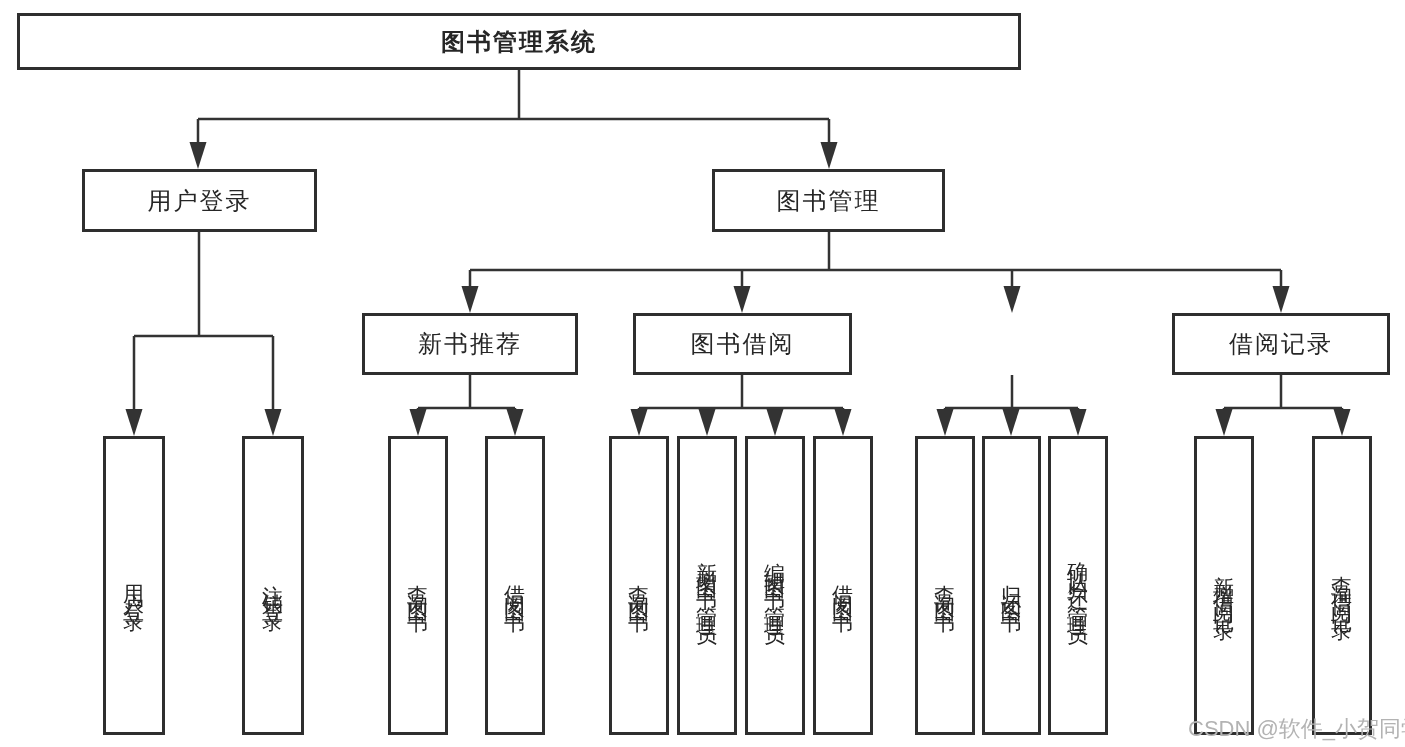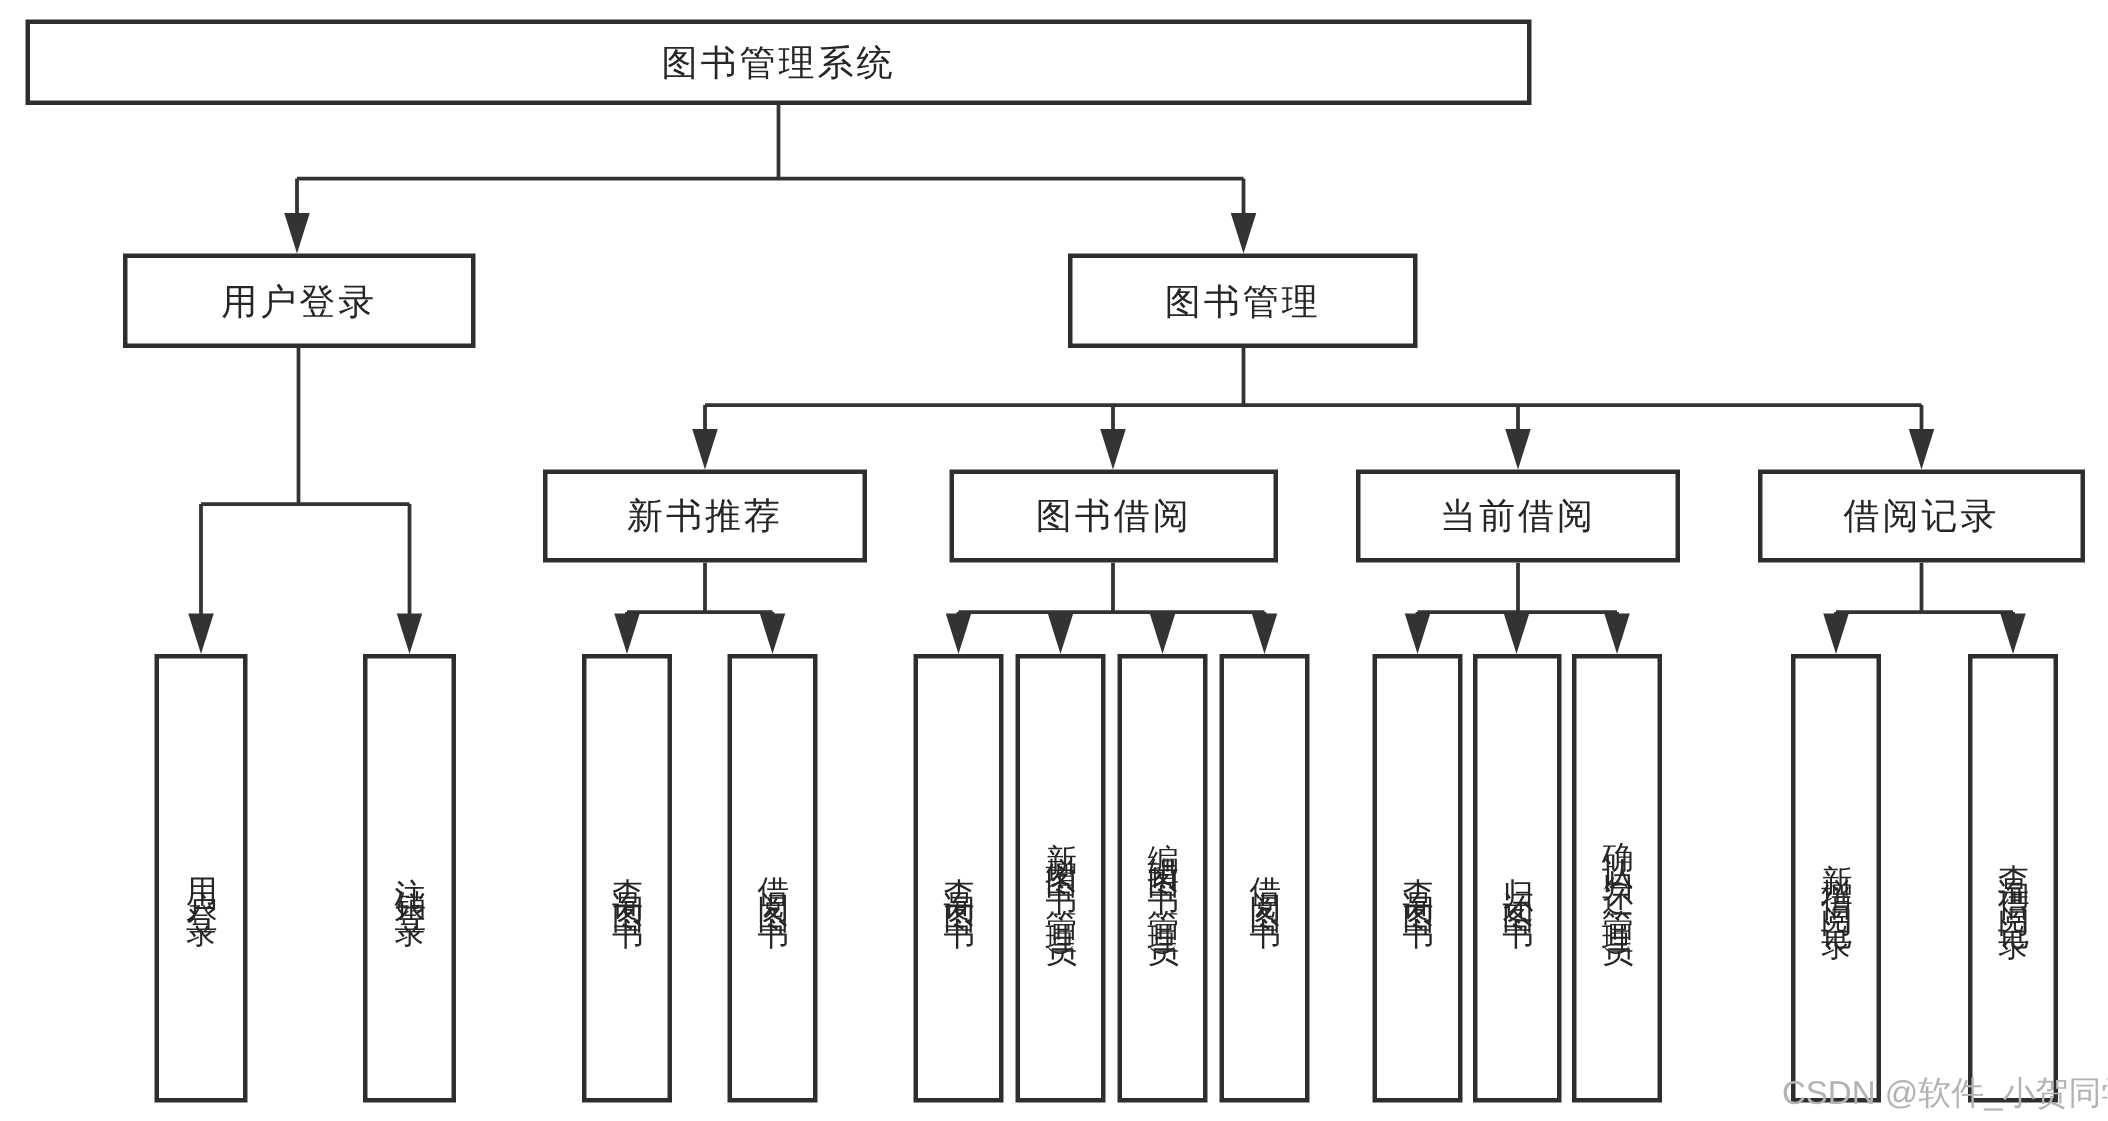--- a/index.html
+++ b/index.html
@@ -30,21 +30,21 @@
     align-items: center;
     justify-content: center;
     color: #262626;
     z-index: 2;
   }
   .node.h {
     font-size: 24px;
     letter-spacing: 2px;
     white-space: nowrap;
   }
-  .node.root  { left: 17px;  top: 13px;  width: 1004px; height: 57px; }
+  .node.root  { left: 17px;  top: 13px;  width: 1004px; height: 57px; font-weight: bold; }
   .node.lvl2  { top: 169px; height: 63px; }
   .node.lvl3  { top: 313px; height: 62px; }
   .node.leaf  { top: 436px; height: 299px; }
   .leaf span {
     writing-mode: vertical-lr;
     text-orientation: mixed;
     font-size: 21px;
     line-height: 1;
     letter-spacing: 9px;
     color: #262626;
@@ -114,23 +114,20 @@
   <div class="node h lvl2" style="left:712px;width:233px;align-items:center;">
     <span>图书管理</span>
   </div>
 
   <div class="node h lvl3" style="left:362px;width:216px;">
     <span>新书推荐</span>
   </div>
   <div class="node h lvl3" style="left:633px;width:219px;">
     <span>图书借阅</span>
   </div>
-  <div class="node h lvl3" style="left:904px;width:216px;">
-    <span>当前借阅</span>
-  </div>
   <div class="node h lvl3" style="left:1172px;width:218px;">
     <span>借阅记录</span>
   </div>
 
   <div class="node leaf" style="left:103px;width:62px;">
     <span>用户登录</span>
   </div>
   <div class="node leaf" style="left:242px;width:62px;">
     <span>注销登录</span>
   </div>

